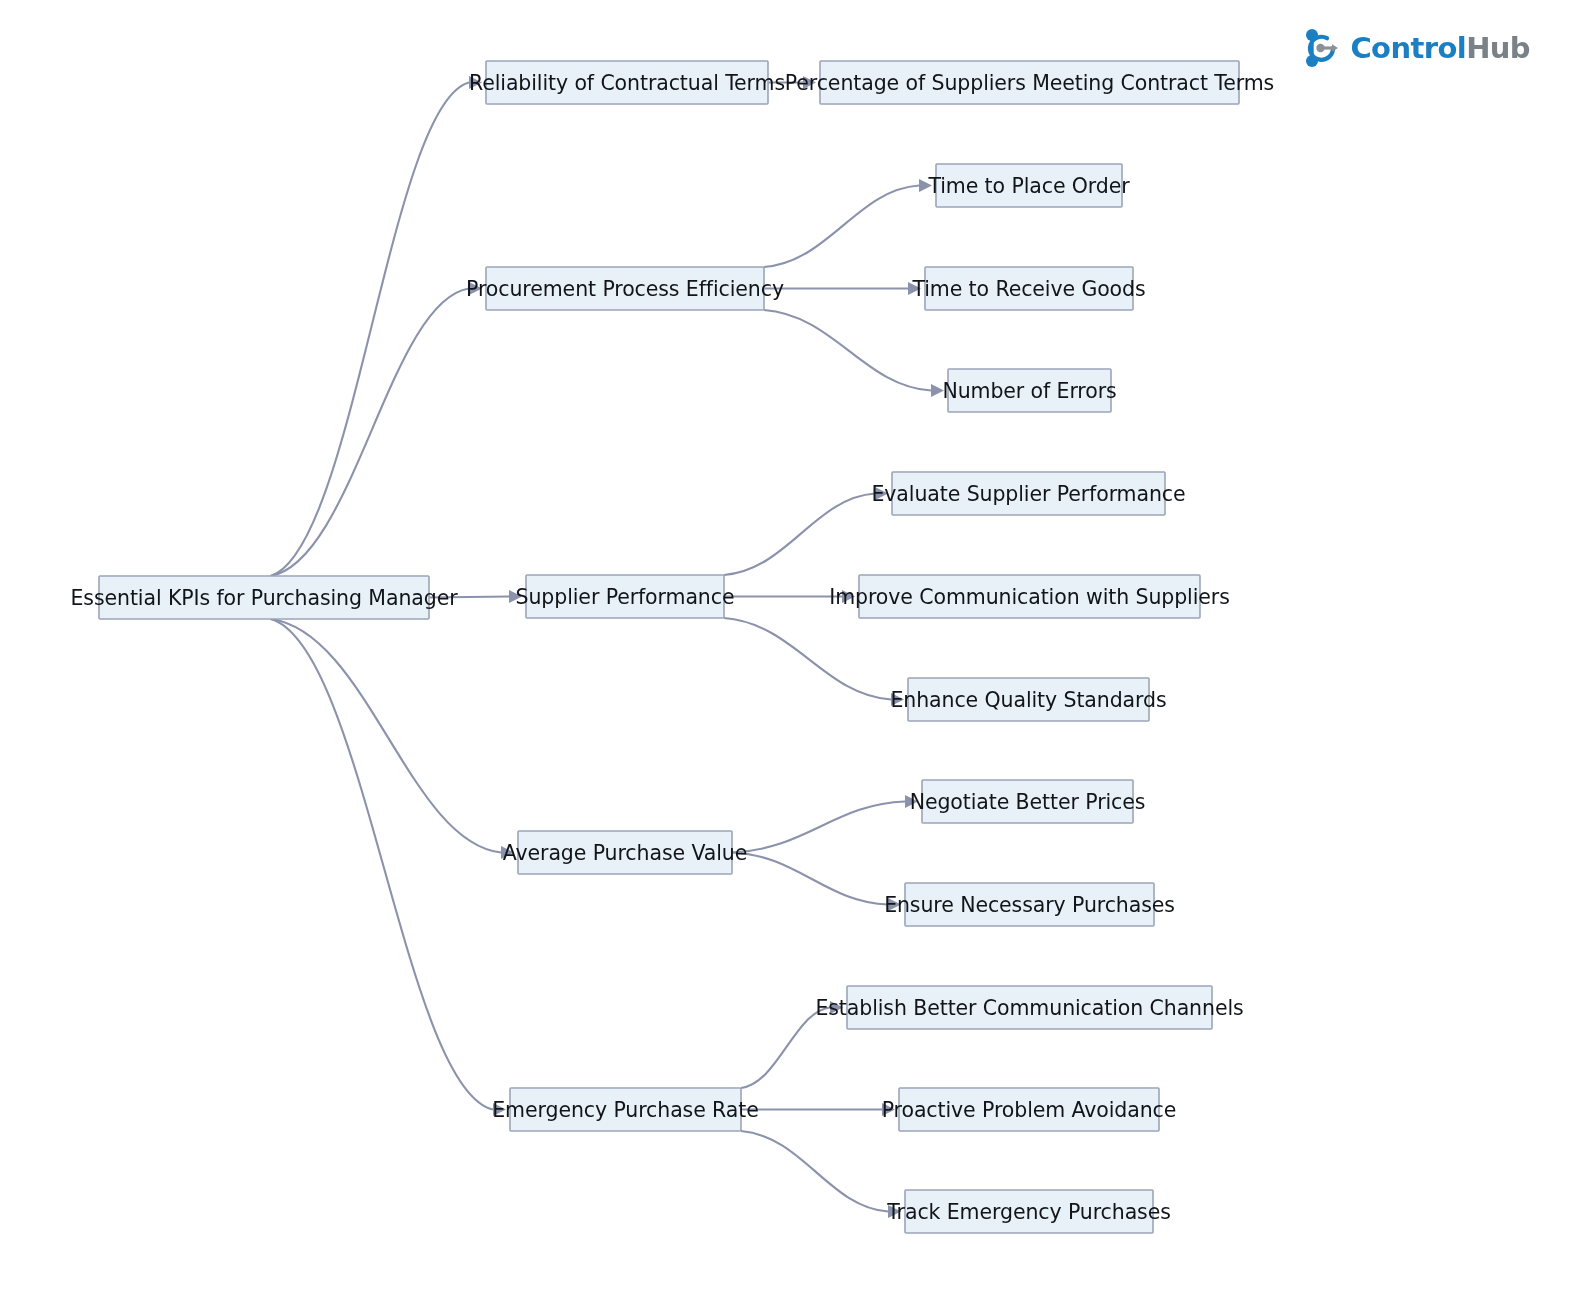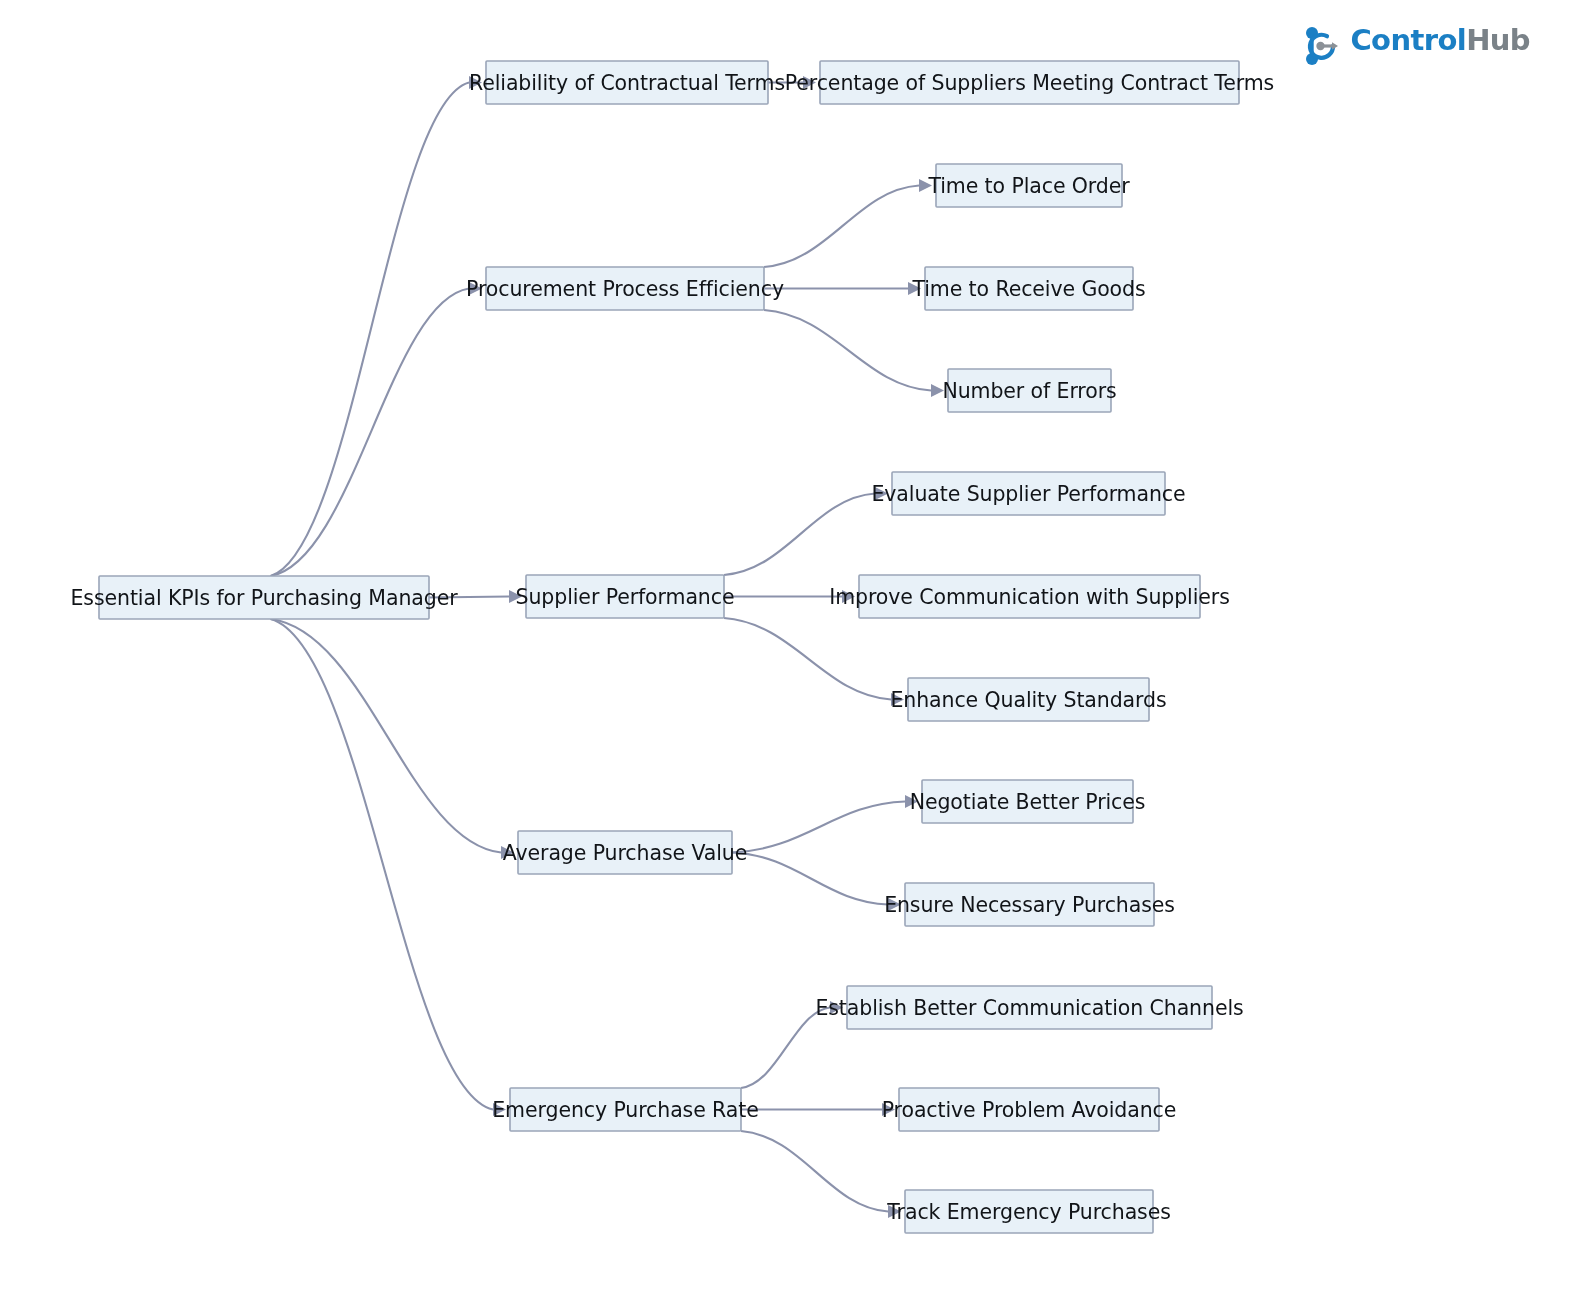--- a/index.html
+++ b/index.html
@@ -46,21 +46,21 @@
   }
   .arrow-head {
     fill: #8b92ab;
   }
   
   #brand-logo {
     position: absolute;
     right: 58px;
     top: 26px;
     display: flex;
-    align-items: flex-start;
+    align-items: center;
     gap: 9px;
     height: 44px;
   }
   #brand-logo .logo-mark {
     width: 38px;
     height: 40px;
     flex: none;
   }
   #brand-logo .logo-word {
     font-family: "DejaVu Sans", sans-serif;

